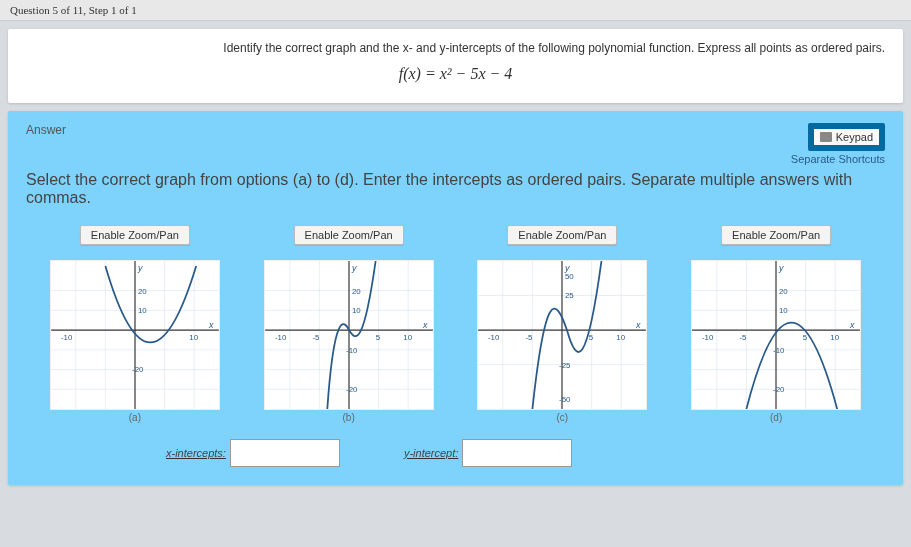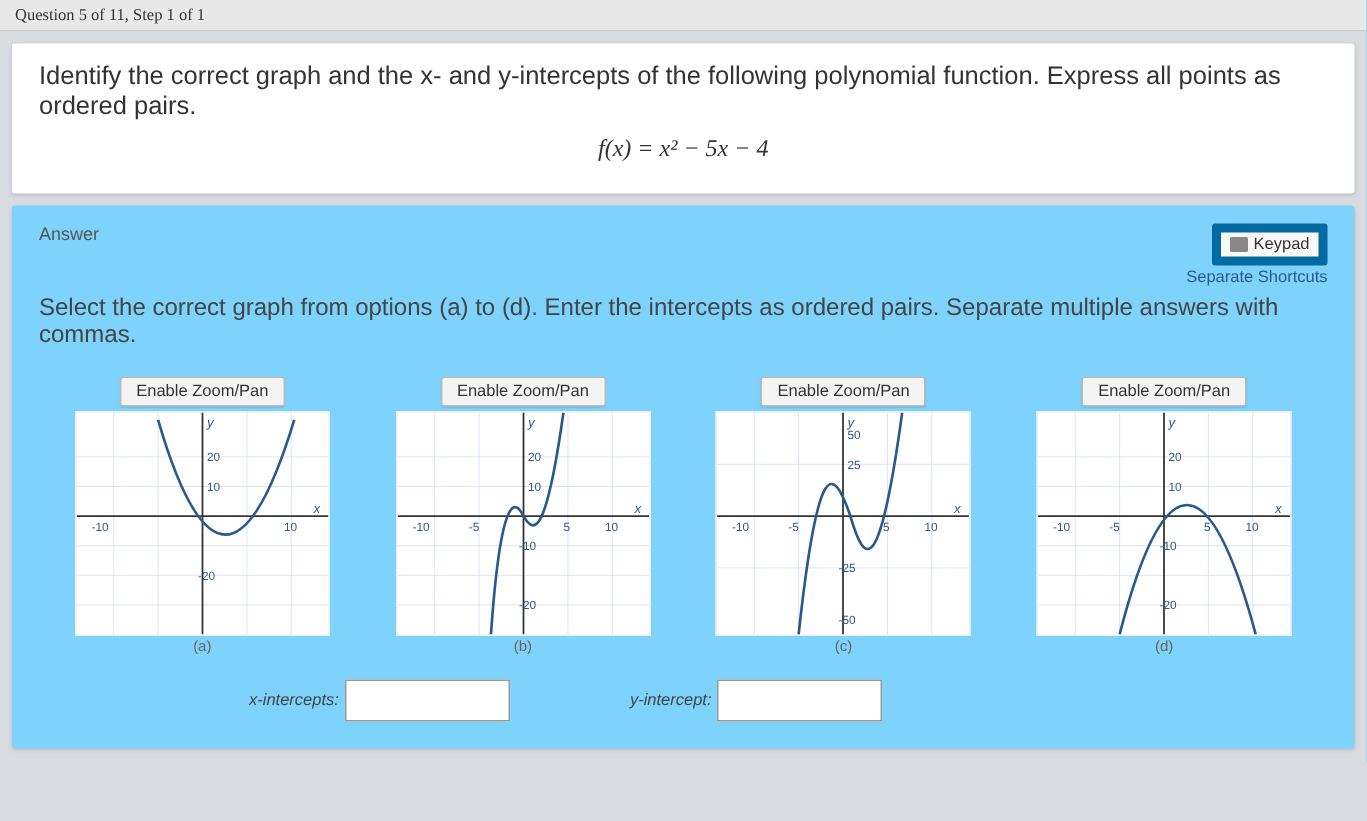--- a/index.html
+++ b/index.html
@@ -19,21 +19,21 @@
       border-bottom: 1px solid #ccc;
       font-family: Liberation Serif, serif;
     }
     .question-box {
       background: #fff;
       margin: 8px;
       padding: 12px 18px 20px;
       border-radius: 2px;
       box-shadow: 0 1px 3px rgba(0,0,0,0.15);
     }
-    .question-prompt { font-size: 17px; color: #333; margin-bottom: 10px; }
+    .question-prompt { font-size: 12px; color: #333; margin-bottom: 10px; text-align: right; }
     .formula { text-align: center; font-family: 'Times New Roman', serif; font-size: 16px; font-style: italic; }
     .answer-section {
       background: #7dd3fc;
       margin: 8px;
       padding: 12px 18px 18px;
       border-radius: 2px;
       box-shadow: 0 1px 3px rgba(0,0,0,0.15);
       position: relative;
     }
     .answer-header {
@@ -77,40 +77,41 @@
       display: flex;
       flex-direction: column;
       align-items: center;
     }
     .zoom-btn {
       background: #f4f4f4;
       border: 1px solid #bbb;
       padding: 3px 10px;
       font-size: 11px;
       color: #333;
-      margin-bottom: 3px;
+      margin-bottom: 15px;
       border-radius: 2px;
       box-shadow: 0 1px 1px rgba(0,0,0,0.1);
     }
     .graph-canvas {
       width: 170px;
       height: 150px;
       background: #fff;
       border: 1px solid #eee;
     }
     .graph-label {
       font-size: 10px;
       color: #666;
       margin-top: 2px;
     }
     .inputs-row {
       display: flex;
-      gap: 80px;
+      gap: 64px;
       padding: 6px 0 0 140px;
       align-items: flex-start;
+      text-decoration: underline;
     }
     .input-group {
       display: flex;
       align-items: center;
       gap: 4px;
       font-size: 11px;
       color: #444;
       font-style: italic;
     }
     .input-box {

